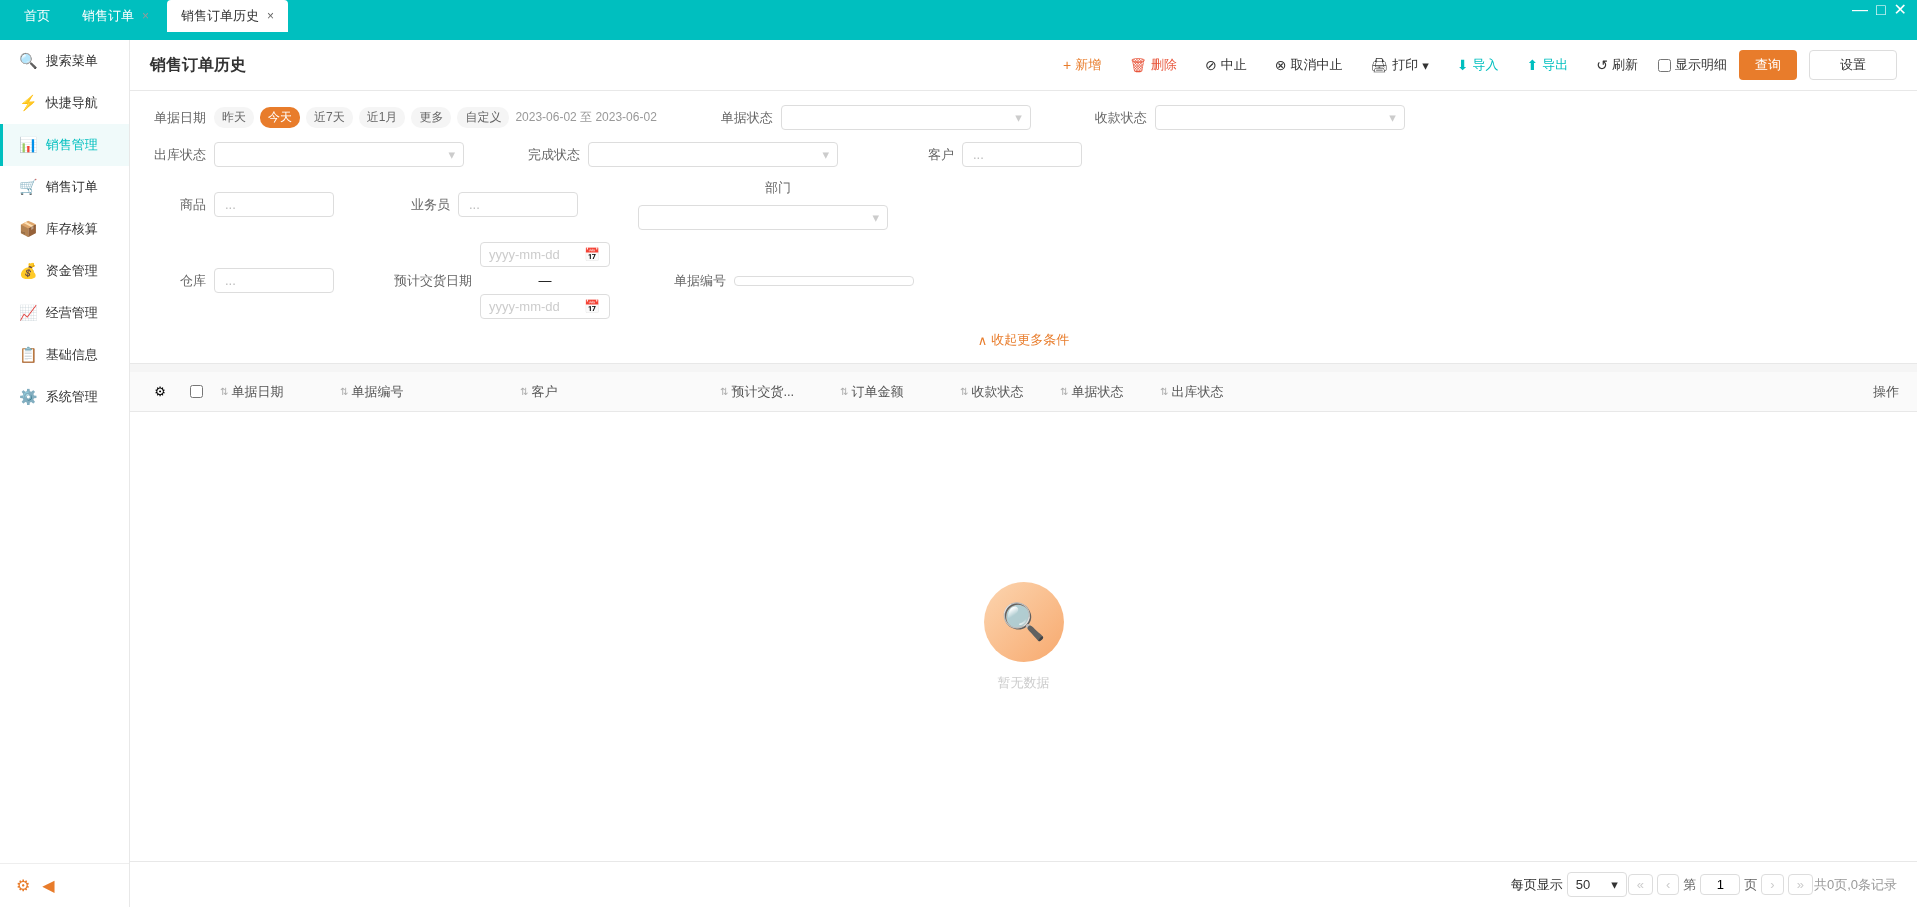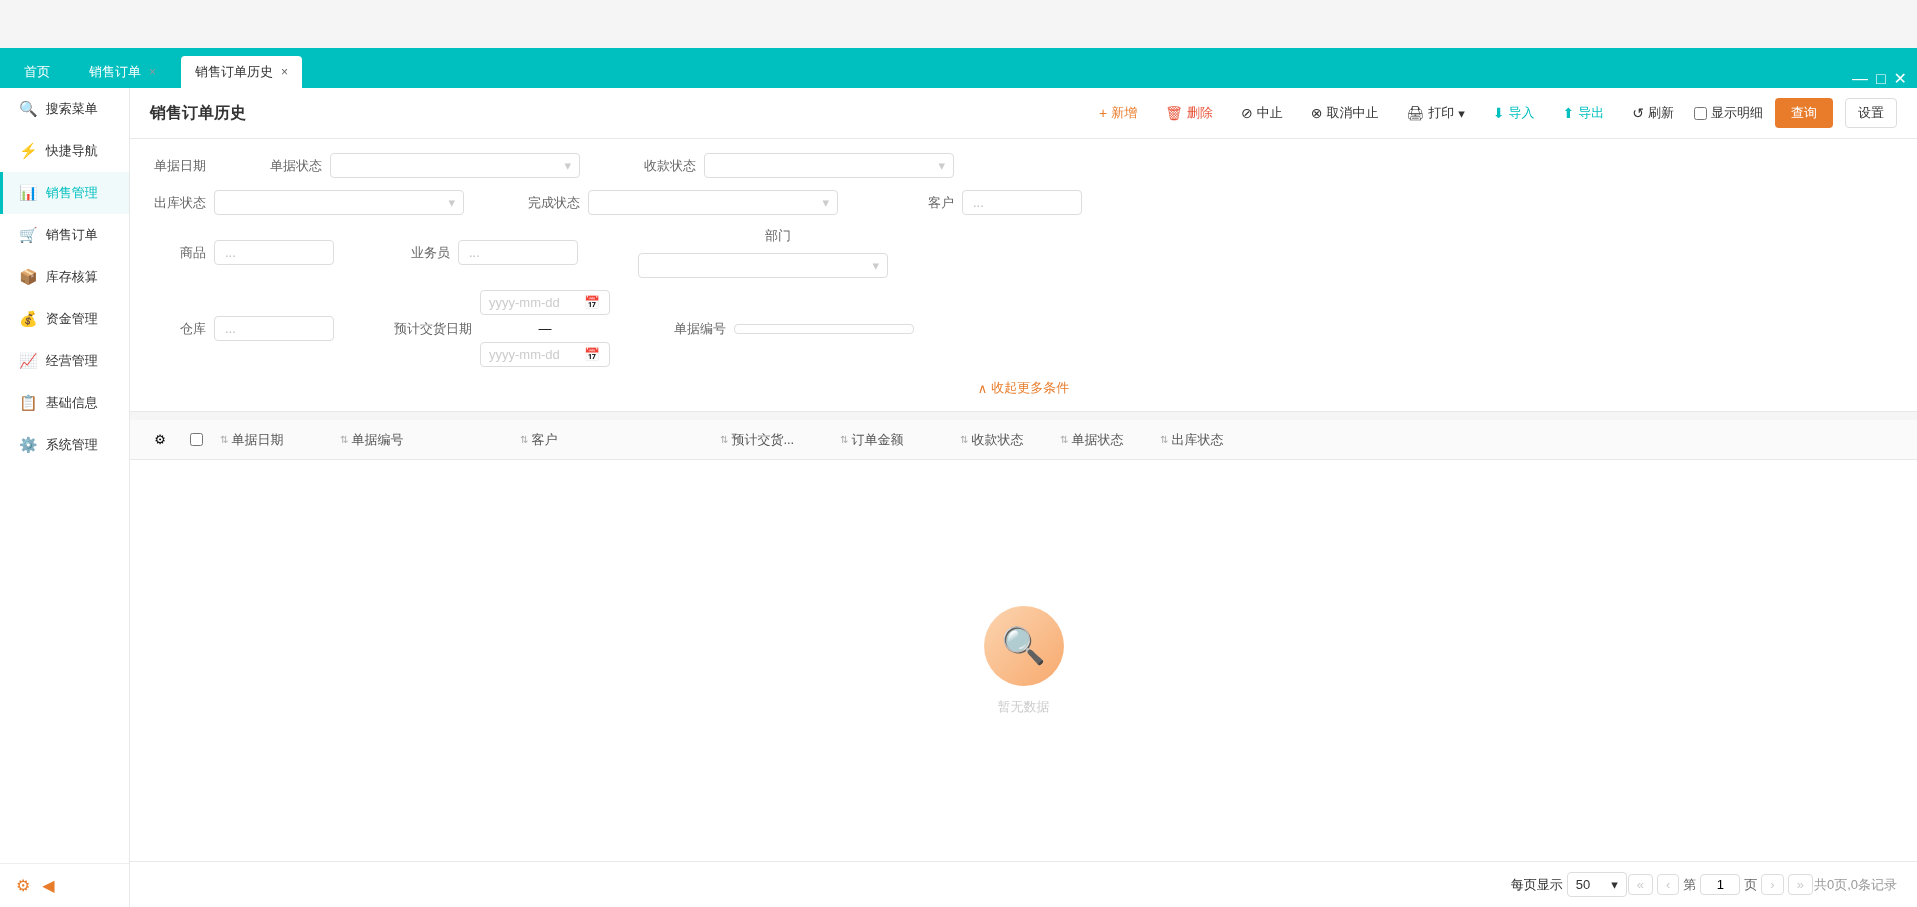--- a/index.html
+++ b/index.html
@@ -1,21 +1,21 @@
 <!DOCTYPE html>
 <html><head>
   <meta charset="utf-8">
   <style>
     * { box-sizing: border-box; margin: 0; padding: 0; font-family: 'Microsoft YaHei', Arial, sans-serif; font-size: 13px; }
     body { display: flex; flex-direction: column; height: 907px; width: 1917px; overflow: hidden; background: #f5f5f5; }
 
     
     .top-bar {
-      display: flex; align-items: flex-end; background: #00bfbf; height: 40px; min-height: 40px;
-      padding: 0 10px; gap: 11px; margin-top: 48px;
+      display: flex; align-items: flex-start; background: #00bfbf; height: 40px; min-height: 40px;
+      padding: 0 10px; gap: 4px;
     }
     .tab-item {
       display: flex; align-items: center; padding: 6px 14px; border-radius: 4px 4px 0 0;
       cursor: pointer; color: white; font-size: 13px; height: 32px;
       background: transparent;
     }
     .tab-item.active { background: white; color: #333; }
     .tab-item .close-icon { margin-left: 8px; font-size: 12px; color: #999; cursor: pointer; }
     .tab-item.active .close-icon { color: #666; }
     .tab-home { color: white; }
@@ -56,21 +56,21 @@
     .toolbar-btn .btn-icon { font-size: 14px; }
     .toolbar-btn.orange { color: #e87c2b; }
     .toolbar-btn.red { color: #e8553b; }
     .toolbar-btn.teal { color: #00bfbf; }
     .checkbox-label { display: flex; align-items: center; gap: 4px; cursor: pointer; color: #333; }
     .query-btn {
       background: #e87c2b; color: white; border: none; padding: 6px 16px;
       border-radius: 4px; cursor: pointer; font-size: 13px;
     }
     .setting-btn {
-      background: white; color: #333; border: 1px solid #ddd; padding: 5px 12px;
+      background: white; color: #333; border: 1px solid #ddd; padding: 5px 30px;
       border-radius: 4px; cursor: pointer; font-size: 13px;
     }
 
     
     .filter-area {
       background: white; padding: 14px 20px; border-bottom: 1px solid #e8e8e8;
       display: flex; flex-direction: column; gap: 12px;
     }
     .filter-row { display: flex; align-items: center; gap: 20px; }
     .filter-item { display: flex; align-items: center; gap: 8px; }
@@ -262,20 +262,29 @@
         <button class="query-btn">查询</button>
         <button class="setting-btn">设置</button>
       </div>
     </div>
 
     <div class="filter-area">
 
       <div class="filter-row">
         <div class="filter-item">
           <span class="filter-label">单据日期</span>
+          <div class="filter-value">
+            <span class="date-chip">昨天</span>
+            <span class="date-chip active">今天</span>
+            <span class="date-chip">近7天</span>
+            <span class="date-chip">近1月</span>
+            <span class="date-chip">更多</span>
+            <span class="date-chip">自定义</span>
+            <span class="date-range">2023-06-02 至 2023-06-02</span>
+          </div>
         </div>
         <div class="filter-item" style="margin-left: 40px;">
           <span class="filter-label">单据状态</span>
           <div class="filter-select large">
             <span></span>
             <span>▾</span>
           </div>
         </div>
         <div class="filter-item" style="margin-left: 40px;">
           <span class="filter-label">收款状态</span>
@@ -395,20 +404,23 @@
           <span>收款状态</span>
         </div>
         <div class="th-cell col-bill-status">
           <span class="th-sort">⇅</span>
           <span>单据状态</span>
         </div>
         <div class="th-cell col-out-status">
           <span class="th-sort">⇅</span>
           <span>出库状态</span>
         </div>
+        <div class="th-cell col-action" style="justify-content:flex-end;">
+          <span>操作</span>
+        </div>
       </div>
       <div class="table-body">
         <div class="empty-state">
           <div style="width:80px;height:80px;background:linear-gradient(135deg,#fcd5b0,#f7a96e);border-radius:50%;display:flex;align-items:center;justify-content:center;font-size:36px;">🔍</div>
           <span>暂无数据</span>
         </div>
       </div>
     </div>
 
     <div class="pagination-bar">

